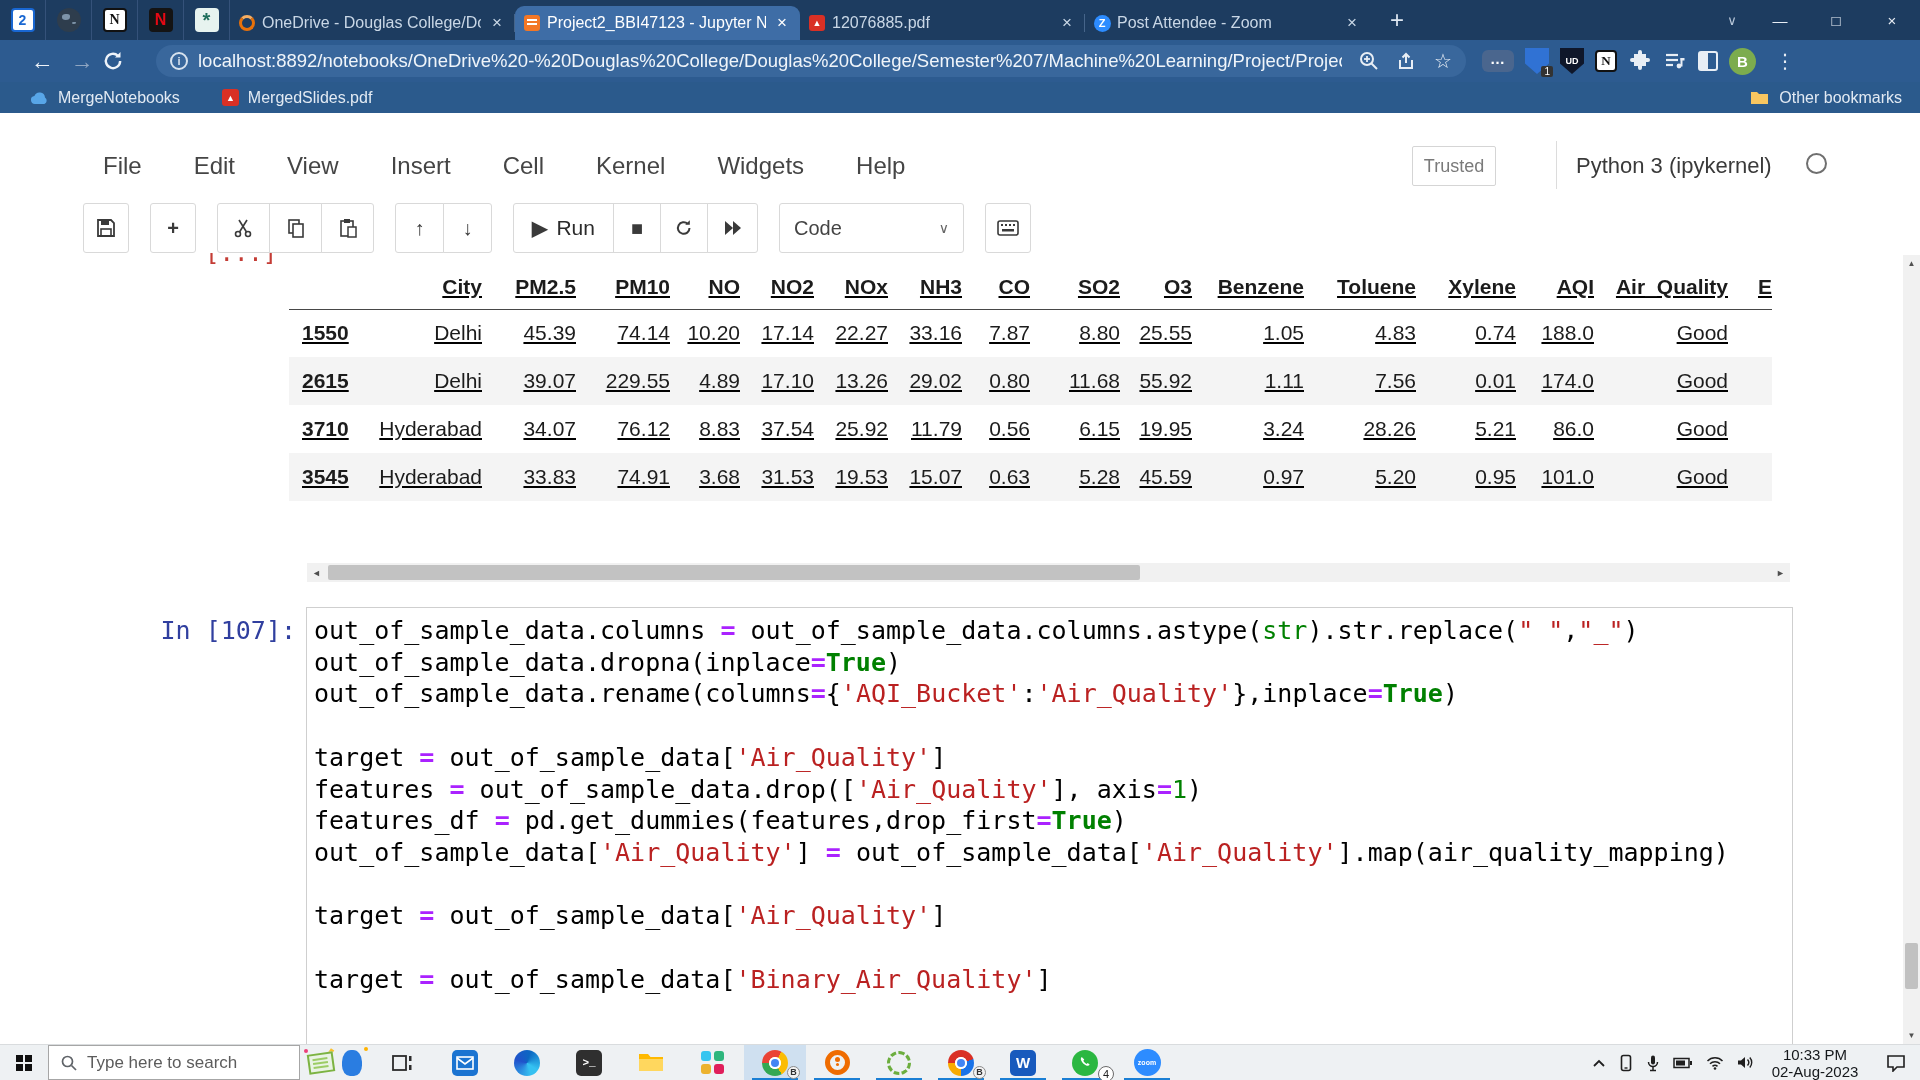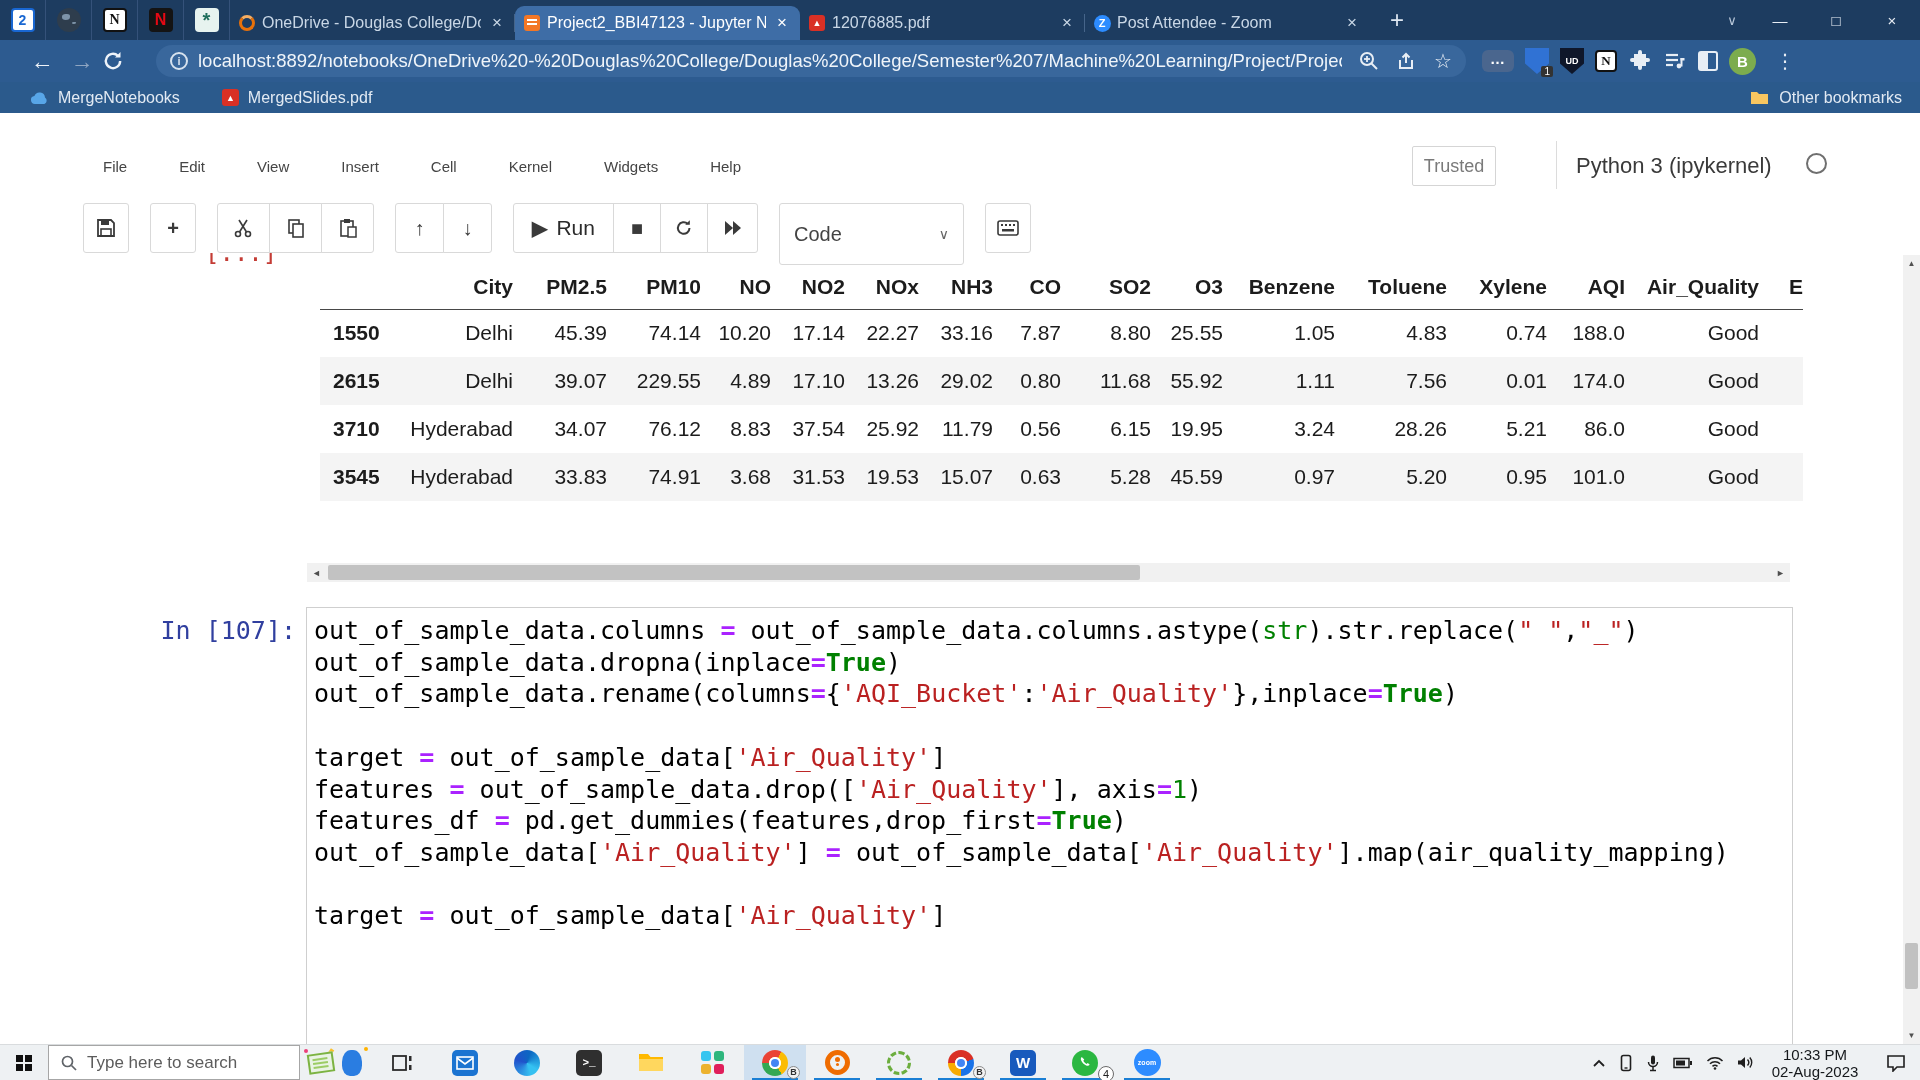--- a/index.html
+++ b/index.html
@@ -55,44 +55,44 @@
   .kebab { color:#e8eef5; font-size:20px; padding:0 8px; }
 
   
   .bmbar { position:absolute; top:82px; left:0; width:1920px; height:31px; background:#2b5a8c; display:flex; align-items:center; padding:0 18px 0 30px; }
   .bm { display:flex; align-items:center; gap:9px; margin-right:42px; color:#e2eaf3; font-size:16px; }
   .bm-pdf { background:#d93025; border-radius:3px; width:17px; height:17px; color:#fff; font-size:9px; display:flex; align-items:center; justify-content:center; }
   .bm-right { margin-left:auto; display:flex; align-items:center; gap:10px; color:#e2eaf3; font-size:16px; }
 
   
   .page { position:absolute; top:113px; left:0; width:1920px; height:931px; background:#fff; overflow:hidden; }
-  .menubar { position:absolute; top:30px; left:0; height:46px; display:flex; align-items:center; gap:52px; padding-left:103px; font-size:15px; color:#454545; }
+  .menubar { position:absolute; top:30px; left:0; height:46px; display:flex; align-items:center; gap:52px; padding-left:103px; font-size:24px; color:#454545; }
   .trusted { position:absolute; left:1412px; top:33px; width:84px; height:40px; border:1px solid #d5d5d5; border-radius:2px; color:#7a7a7a; font-size:18px; display:flex; align-items:center; justify-content:center; }
   .ksep { position:absolute; left:1556px; top:28px; width:1px; height:48px; background:#dcdcdc; }
   .kernelname { position:absolute; left:1576px; top:40px; font-size:22px; color:#3a3a3a; }
   .kernelcircle { position:absolute; left:1806px; top:40px; width:21px; height:21px; border:2.5px solid #6f6f6f; border-radius:50%; }
 
   .jtoolbar { position:absolute; top:90px; left:83px; display:flex; gap:21px; }
   .tgroup { display:flex; }
   .tbtn { height:50px; background:#fff; border:1px solid #d9d9d9; border-radius:3px; display:flex; align-items:center; justify-content:center; color:#3a3a3a; }
   .tgroup .tbtn + .tbtn { margin-left:-1px; border-radius:0; }
   .tgroup .tbtn:first-child { border-radius:3px 0 0 3px; }
   .tgroup .tbtn:last-child { border-radius:0 3px 3px 0; }
   .tgroup .tbtn:only-child { border-radius:3px; }
   .w46{width:46px}.w53{width:53px}.w49{width:49px}.w101{width:101px}.w48{width:48px}.w51{width:51px}
   .runlabel { font-size:21px; color:#2b2b2b; margin-left:9px; }
   .glyphbtn { font-size:20px; font-weight:bold; }
-  .celltype { width:185px; height:62px; border:1px solid #d9d9d9; border-radius:3px; display:flex; align-items:center; justify-content:space-between; padding:0 14px; font-size:20px; color:#444; }
+  .celltype { width:185px; height:50px; border:1px solid #d9d9d9; border-radius:3px; display:flex; align-items:center; justify-content:space-between; padding:0 14px; font-size:20px; color:#444; }
   .celltype .caret { font-size:14px; color:#666; }
 
   .fragment { position:absolute; left:205px; top:140px; width:110px; height:16px; overflow:hidden; }
   .fragment span { display:block; font-family:"DejaVu Sans Mono",monospace; font-size:24px; color:#c43c35; transform:translateY(-14px); }
 
   
-  .tablewrap { position:absolute; left:320px; top:152px; width:1483px; overflow:hidden; }
+  .tablewrap { position:absolute; left:289px; top:152px; width:1483px; overflow:hidden;text-decoration:underline; }
   table.df { border-collapse:collapse; table-layout:fixed; width:1504px; font-size:21px; color:#1c1c1c; }
   table.df th { font-weight:bold; text-align:right; height:44px; border-bottom:1px solid #474747; padding:0; }
   table.df td { height:48px; text-align:right; padding:0; }
   table.df .idx { text-align:left; font-weight:bold; padding-left:13px; }
   table.df .ecol { text-align:left; padding-left:30px; }
   table.df tr.striped { background:#f4f4f4; }
 
   
   .hscroll { position:absolute; left:307px; top:450px; width:1483px; height:19px; background:#f1f1f1; }
   .hs-arrow { position:absolute; top:0; width:19px; height:19px; color:#4f4f4f; font-size:9px; display:flex; align-items:center; justify-content:center; }
@@ -525,20 +525,21 @@
       <div class="code-line"><span class="tok-p">out_of_sample_data.dropna(inplace</span><span class="tok-o">=</span><span class="tok-k">True</span><span class="tok-p">)</span></div>
       <div class="code-line"><span class="tok-p">out_of_sample_data.rename(columns</span><span class="tok-o">=</span><span class="tok-p">{</span><span class="tok-s">'AQI_Bucket'</span><span class="tok-p">:</span><span class="tok-s">'Air_Quality'</span><span class="tok-p">},inplace</span><span class="tok-o">=</span><span class="tok-k">True</span><span class="tok-p">)</span></div>
       <div class="code-line"></div>
       <div class="code-line"><span class="tok-p">target </span><span class="tok-o">=</span><span class="tok-p"> out_of_sample_data[</span><span class="tok-s">'Air_Quality'</span><span class="tok-p">]</span></div>
       <div class="code-line"><span class="tok-p">features </span><span class="tok-o">=</span><span class="tok-p"> out_of_sample_data.drop([</span><span class="tok-s">'Air_Quality'</span><span class="tok-p">], axis</span><span class="tok-o">=</span><span class="tok-n">1</span><span class="tok-p">)</span></div>
       <div class="code-line"><span class="tok-p">features_df </span><span class="tok-o">=</span><span class="tok-p"> pd.get_dummies(features,drop_first</span><span class="tok-o">=</span><span class="tok-k">True</span><span class="tok-p">)</span></div>
       <div class="code-line"><span class="tok-p">out_of_sample_data[</span><span class="tok-s">'Air_Quality'</span><span class="tok-p">] </span><span class="tok-o">=</span><span class="tok-p"> out_of_sample_data[</span><span class="tok-s">'Air_Quality'</span><span class="tok-p">].map(air_quality_mapping)</span></div>
       <div class="code-line"></div>
       <div class="code-line"><span class="tok-p">target </span><span class="tok-o">=</span><span class="tok-p"> out_of_sample_data[</span><span class="tok-s">'Air_Quality'</span><span class="tok-p">]</span></div>
       <div class="code-line"></div>
+      <div class="code-line"><span class="tok-p">target </span><span class="tok-o">=</span><span class="tok-p"> out_of_sample_data[</span><span class="tok-s">'Binary_Air_Quality'</span><span class="tok-p">]</span></div>
     </div>
 
   <div class="vscroll">
     <div class="vs-arrow" style="top:0">▲</div>
     <div class="vs-thumb"></div>
     <div class="vs-arrow" style="bottom:0">▼</div>
   </div>
 </div>
 
 <div class="taskbar">

